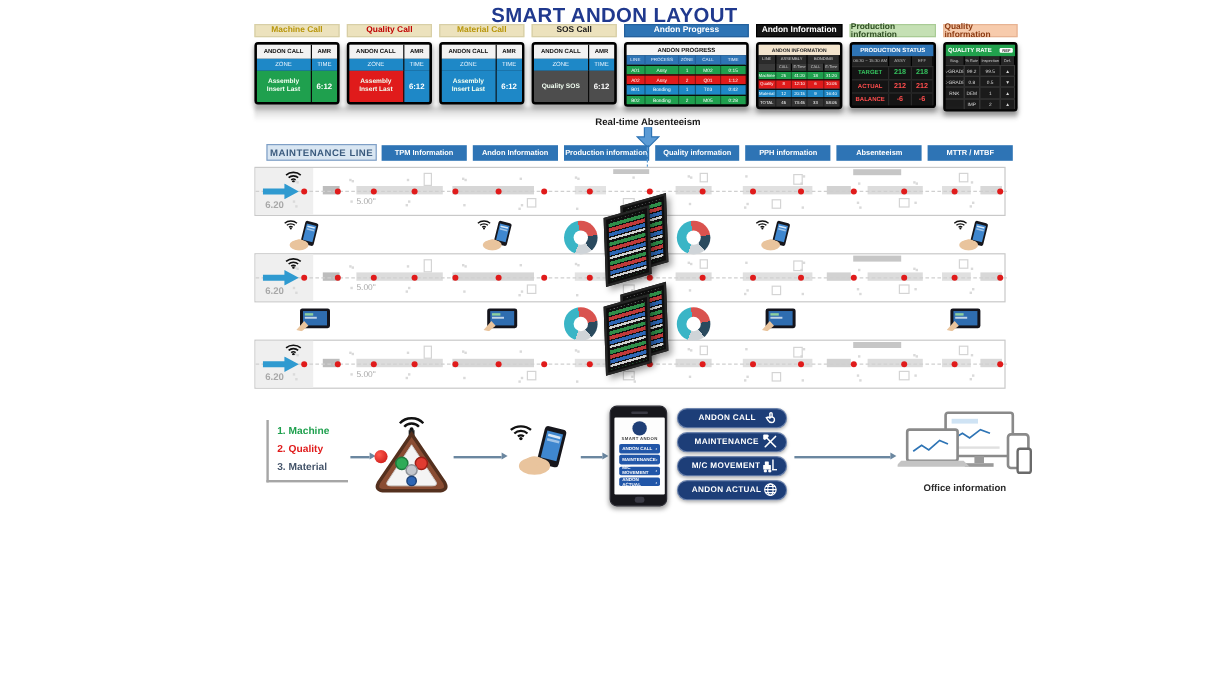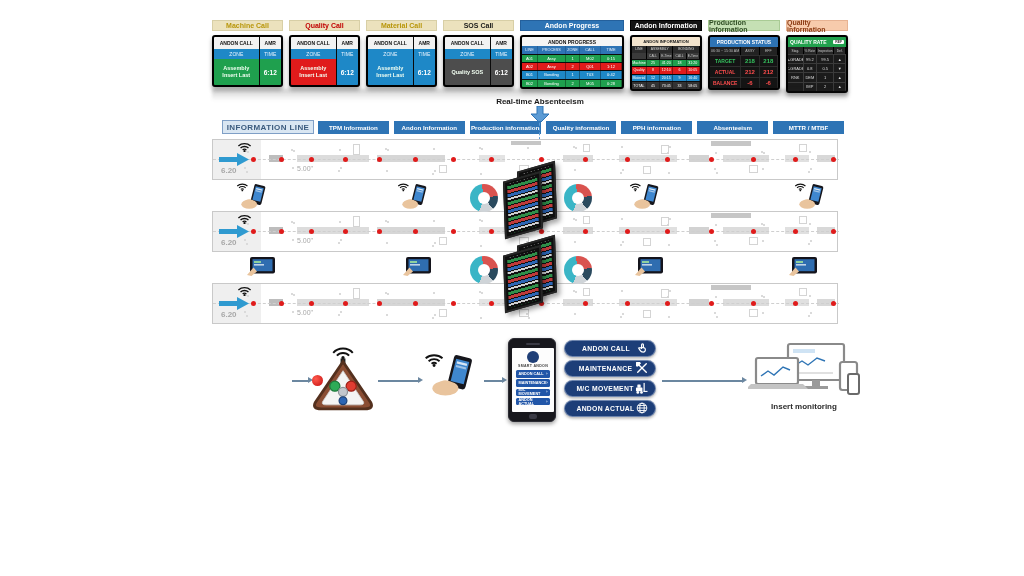--- a/index.html
+++ b/index.html
@@ -99,20 +99,21 @@
   .abtn .lbl { flex:1; color:#fff; font-size:6.8px; font-weight:bold; letter-spacing:.3px; text-align:center; }
   .office { position:absolute; left:748px; top:342px; }
   .office-label { position:absolute; left:748px; top:402px; width:112px; text-align:center;
                   font-size:8px; font-weight:bold; color:#2b2b2b; }
   svg { display:block; }
 </style>
 </head>
 <body>
 
 <div id="canvas">
+  <div class="title">SMART ANDON LAYOUT</div>
 
   <div id="boards-row">
       <div class="panel" style="width: 71px;">
         <div class="plabel" style="color: rgb(184, 150, 10);">Machine Call</div>
         <div class="board">
           <div class="cb-hdr">
             <span class="c68">ANDON CALL</span>
             <span class="c32">AMR</span>
           </div>
           <div class="cb-sub">
@@ -342,21 +343,21 @@
     </div>
   <div class="reflect"></div>
 
   <div class="rtm-label">Real-time Absenteeism</div>
   <div class="rtm-arrow">
     <svg width="22" height="17" viewBox="0 0 22 17">
         <polygon points="8,0 14,0 14,8 20,8 11,17 2,8 8,8" fill="#5b9bd5" stroke="#2e74b5" stroke-width="1"></polygon>
       </svg>
   </div>
 
-  <div class="prodline-box">INFORMATION LINE</div>
+  <div class="prodline-box">MAINTENANCE LINE</div>
   <div id="tabs">
       <div class="tab">TPM Information</div>
       <div class="tab">Andon Information</div>
       <div class="tab">Production information</div>
       <div class="tab">Quality information</div>
       <div class="tab">PPH information</div>
       <div class="tab">Absenteeism</div>
       <div class="tab">MTTR / MTBF</div>
     </div>
 
@@ -773,20 +774,25 @@
       <div class="stack" style="left: 504px; top: 240px;">
         <div class="screen" style="left: 14px; top: 0px;">
           <div class="px"></div>
         </div>
         <div class="screen" style="left: 0px; top: 10px;">
           <div class="px"></div>
         </div>
       </div>
     </div>
 
+  <div class="calltypes" id="calltypes">
+      <div class="calltype" style="color: rgb(31, 160, 78);">1. Machine</div>
+      <div class="calltype" style="color: rgb(224, 27, 27);">2. Quality</div>
+      <div class="calltype" style="color: rgb(68, 84, 106);">3. Material</div>
+    </div>
   <div class="harrow" style="left:292px; top:380px; width:16px;"></div>
   <div class="reddot-big"></div>
   <div id="andon-device" style="position:absolute; left:308px; top:340px;">
 <svg width="70" height="76" viewBox="0 0 86 84">
  <g>
   <path d="M31 11 A15 13 0 0 1 55 11" fill="none" stroke="#111" stroke-width="2.4"></path>
   <path d="M35.5 14.5 A9.5 8.5 0 0 1 50.5 14.5" fill="none" stroke="#111" stroke-width="2.4"></path>
   <circle cx="43" cy="17" r="2" fill="#111"></circle>
  </g>
  <rect x="40" y="18" width="6" height="7" fill="#222"></rect>
@@ -908,14 +914,14 @@
       <rect x="45" y="30" width="40" height="2" fill="#e0e0e0"></rect>
       <rect x="64" y="38" width="8" height="6" fill="#9a9a9a"></rect>
       <rect x="56" y="44" width="24" height="3" fill="#9a9a9a"></rect>
       <rect x="8" y="16" width="42" height="26" rx="2" fill="#ffffff" stroke="#8a8a8a" stroke-width="2.2"></rect>
       <path d="M13 34 l7 -5 l6 4 l9 -8 l7 3" stroke="#2e74b5" stroke-width="1.4" fill="none"></path>
       <path d="M3 42 h52 l5 5 h-62 z" fill="#c4c4c4"></path>
       <rect x="92" y="20" width="17" height="28" rx="2.5" fill="#ffffff" stroke="#8a8a8a" stroke-width="2.2"></rect>
       <rect x="100" y="32" width="11" height="20" rx="2" fill="#ffffff" stroke="#6a6a6a" stroke-width="2"></rect>
     </svg>
   </div>
-  <div class="office-label">Insert monitoring</div>
+  <div class="office-label">Office information</div>
 </div>
 
 </body></html>

